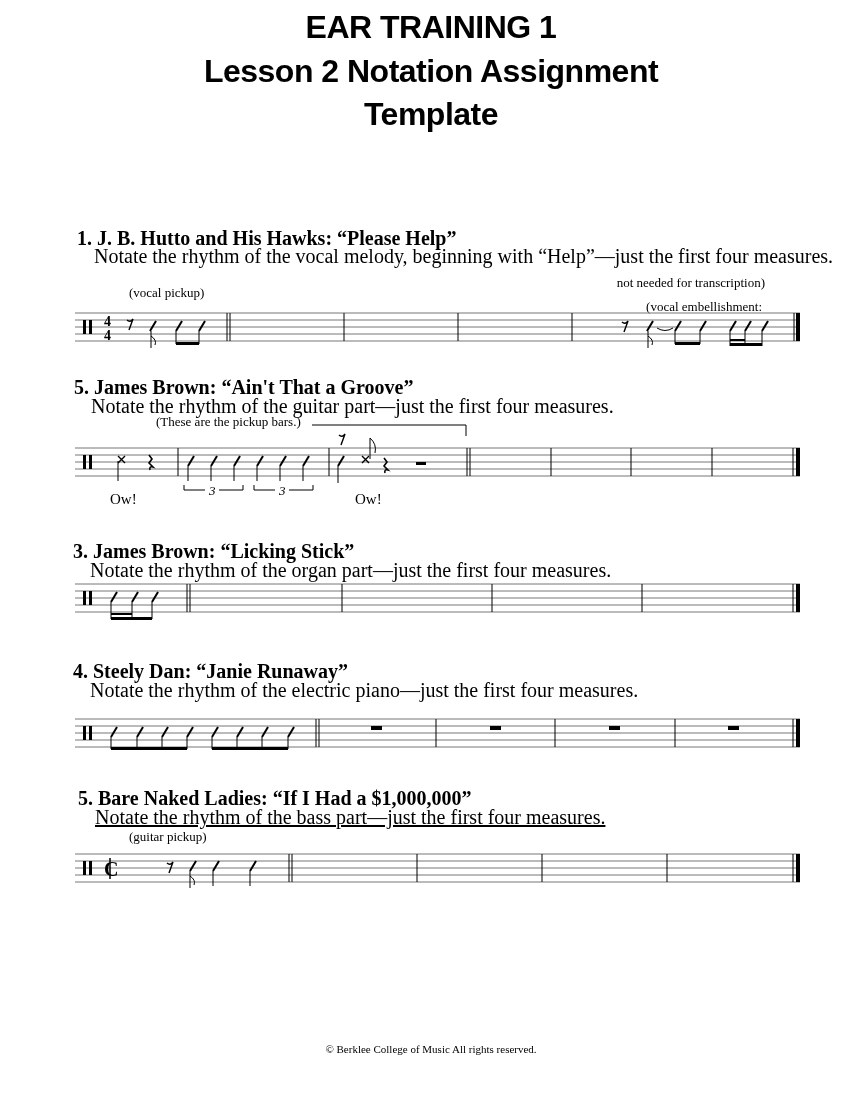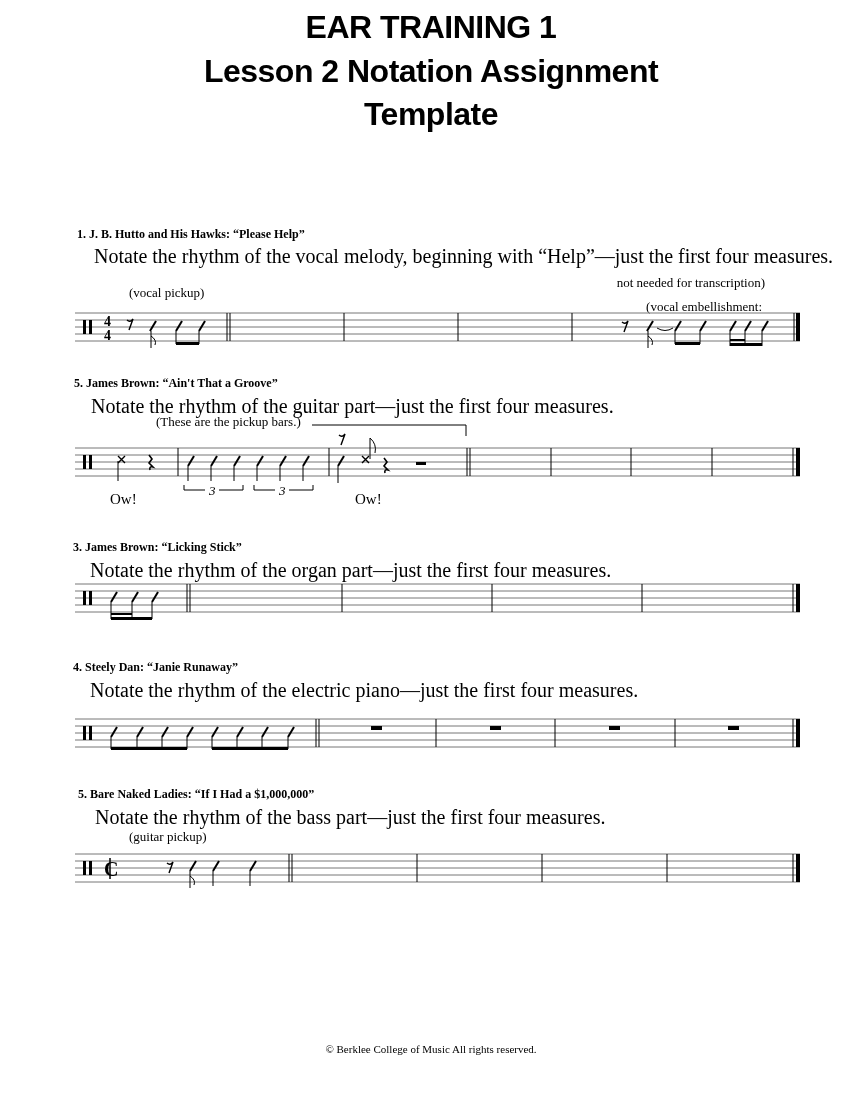--- a/index.html
+++ b/index.html
@@ -3,21 +3,21 @@
   <meta charset="utf-8">
   <style>
     html, body { margin: 0; padding: 0; background: #ffffff; }
     body { width: 850px; height: 1100px; position: relative; overflow: hidden; color: #000; }
     .title {
       position: absolute; left: 0; width: 862px; text-align: center;
       font-family: "Liberation Sans", sans-serif; font-weight: bold; font-size: 32px;
       letter-spacing: -0.5px; line-height: 43px;
     }
     .ex-heading {
-      position: absolute; font-family: "Liberation Serif", serif; font-weight: bold; font-size: 12px;
+      position: absolute; font-family: "Liberation Serif", serif; font-weight: bold; font-size: 20px;
       white-space: nowrap;
     }
     .ex-instr {
       position: absolute; font-family: "Liberation Serif", serif; font-size: 20px; white-space: nowrap;
     }
     .note-text {
       position: absolute; font-family: "Liberation Serif", serif; font-size: 13px; white-space: nowrap;
     }
     .note-text.right { text-align: right; line-height: 17px; }
     .lyric {
@@ -254,21 +254,21 @@
   <rect x="490" y="726" width="11" height="4" fill="#000"></rect>
   <line x1="555" y1="719" x2="555" y2="747" stroke="#000"></line>
   <rect x="609" y="726" width="11" height="4" fill="#000"></rect>
   <line x1="675" y1="719" x2="675" y2="747" stroke="#000"></line>
   <rect x="728" y="726" width="11" height="4" fill="#000"></rect>
   <line x1="793" y1="719" x2="793" y2="747" stroke="#000"></line>
     <rect x="796" y="719" width="4" height="28" fill="#000"></rect>
 </svg>
 
 <div class="ex-heading" style="left:78px; top:787px;">5. Bare Naked Ladies: “If I Had a $1,000,000”</div>
-<div class="ex-instr" style="left:95px; top:806px;">Notate the rhythm of the bass part—just the first four measures.</div>
+<div class="ex-instr" style="left:95px; top:806px;text-decoration:underline;">Notate the rhythm of the bass part—just the first four measures.</div>
 <div class="note-text" style="left:129px; top:829px;">(guitar pickup)</div>
 
 <svg class="staff" width="850" height="1100" style="pointer-events:none;">
   <g stroke="#777" stroke-width="1">
     <line x1="75" y1="854" x2="800" y2="854"></line>
       <line x1="75" y1="861" x2="800" y2="861"></line>
     <line x1="75" y1="868" x2="800" y2="868"></line>
       <line x1="75" y1="875" x2="800" y2="875"></line>
     <line x1="75" y1="882" x2="800" y2="882"></line>
   </g>

